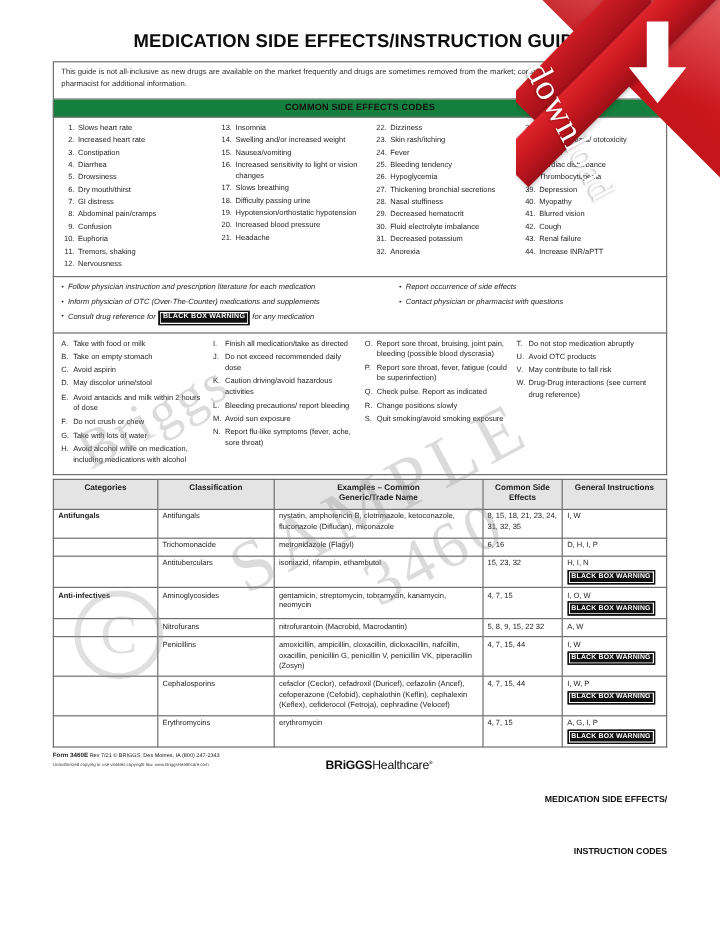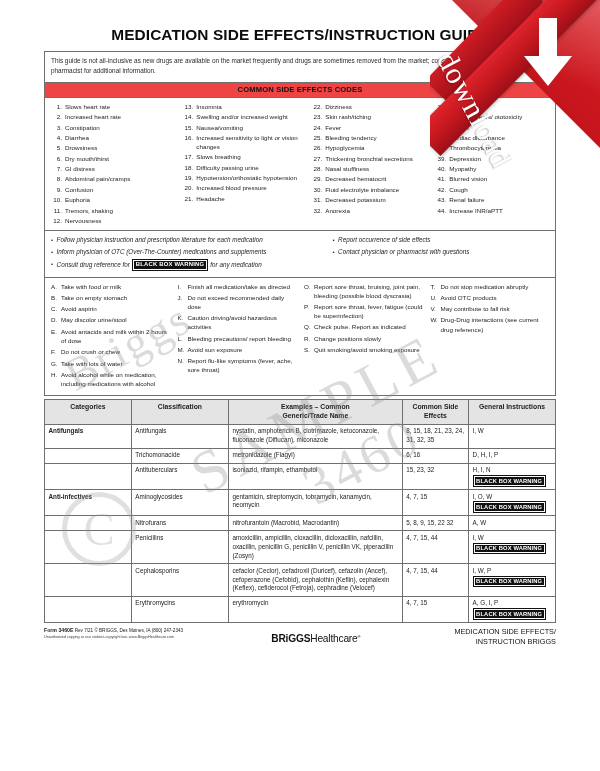--- a/index.html
+++ b/index.html
@@ -60,21 +60,21 @@
     padding: 4px 6px 5px 6px;
     font-size: 6.4px;
     line-height: 1.62;
     color: #2a2a2a;
   }
 
   
   .bar {
     border: 1px solid #6f6f6f;
     border-top: none;
-    background: #ef4444;
+    background: #15803d;
     text-align: center;
     font-size: 7.6px;
     font-weight: bold;
     letter-spacing: .15px;
     padding: 2.4px 0 2.6px 0;
     color: #111;
   }
   .bar.sep { border-top: 1px solid #6f6f6f; margin-top: 3px; }
 
   
@@ -205,21 +205,21 @@
   .foot-left { flex: 1.25; }
   .foot-l1 { font-size: 4.6px; color: #1a1a1a; line-height: 1.5; }
   .foot-l1 b { font-size: 5.2px; }
   .foot-l2 { font-size: 3.7px; color: #3a3a3a; line-height: 1.5; }
   .foot-mid { flex: 0.95; text-align: center; padding-top: 1px; }
   .brand { font-size: 10.2px; font-weight: bold; color: #111; letter-spacing: -.2px; white-space: nowrap; }
   .brand .lower { font-weight: normal; }
   .brand .reg { font-size: 4px; vertical-align: super; }
   .foot-right { flex: 1.05; text-align: right; }
   .foot-right .fr1, .foot-right .fr2 {
-    font-size: 7.3px; font-weight: normal; color: #111; line-height: 1.3; white-space: nowrap;
+    font-size: 7.3px; font-weight: bold; color: #111; line-height: 1.3; white-space: nowrap; margin-top: 34px;
   }
 
   
   .ribbon-wrap {
     position: absolute;
     right: 0; top: 0;
     width: 170px; height: 170px;
     overflow: hidden;
     z-index: 60;
     pointer-events: none;
@@ -707,21 +707,21 @@
       </div>
       <div class="foot-l2">Unauthorized copying or use violates copyright law.  www.BriggsHealthcare.com</div>
     </div>
     <div class="foot-mid">
       <span class="brand">
         <span>BRiGGS</span><span class="lower">Healthcare</span><span class="reg">®</span>
       </span>
     </div>
     <div class="foot-right">
       <div class="fr1">MEDICATION SIDE EFFECTS/</div>
-      <div class="fr2">INSTRUCTION BRIGGS</div>
+      <div class="fr2">INSTRUCTION CODES</div>
     </div>
   </div>
 
   <div class="ribbon-wrap">
     <div class="ribbon-corner"></div>
     <div class="ribbon-tail"></div>
     <div class="ribbon-band"></div>
     <div class="ribbon-text">download</div>
     <div class="ribbon-arrow">
       <svg viewBox="0 0 52 74" aria-hidden="true">

